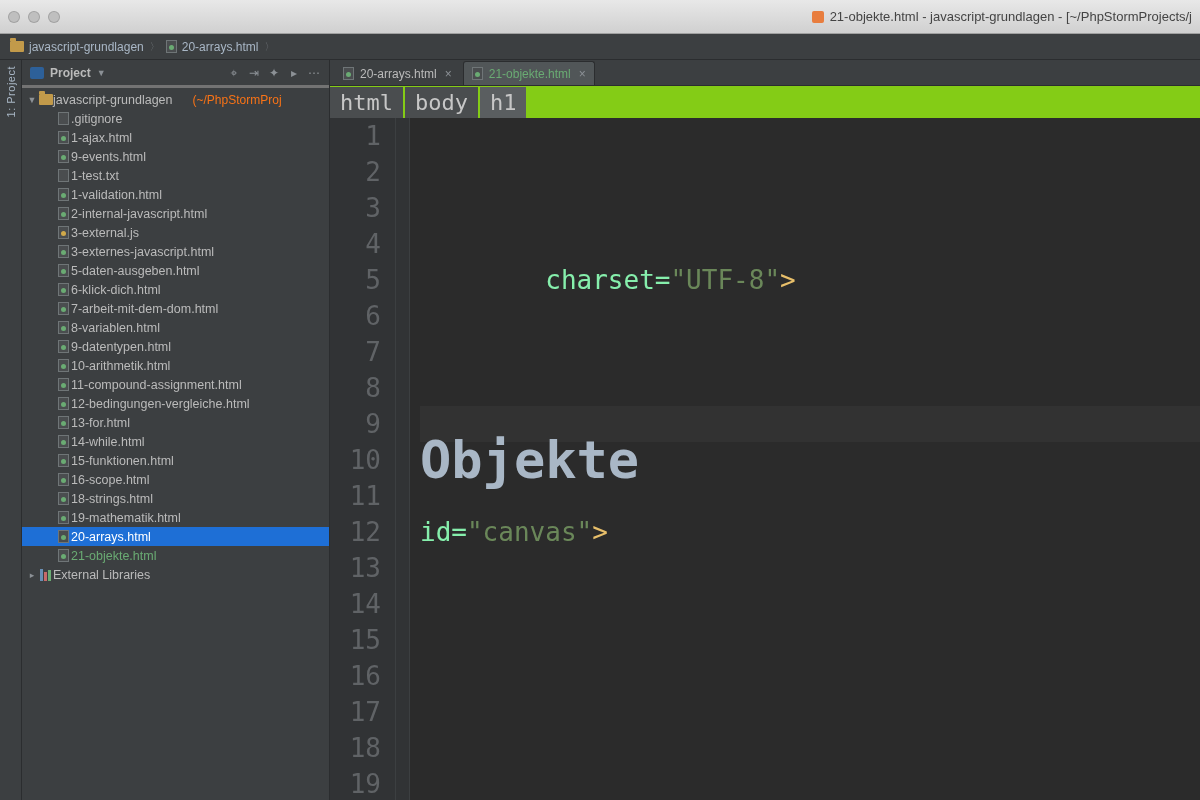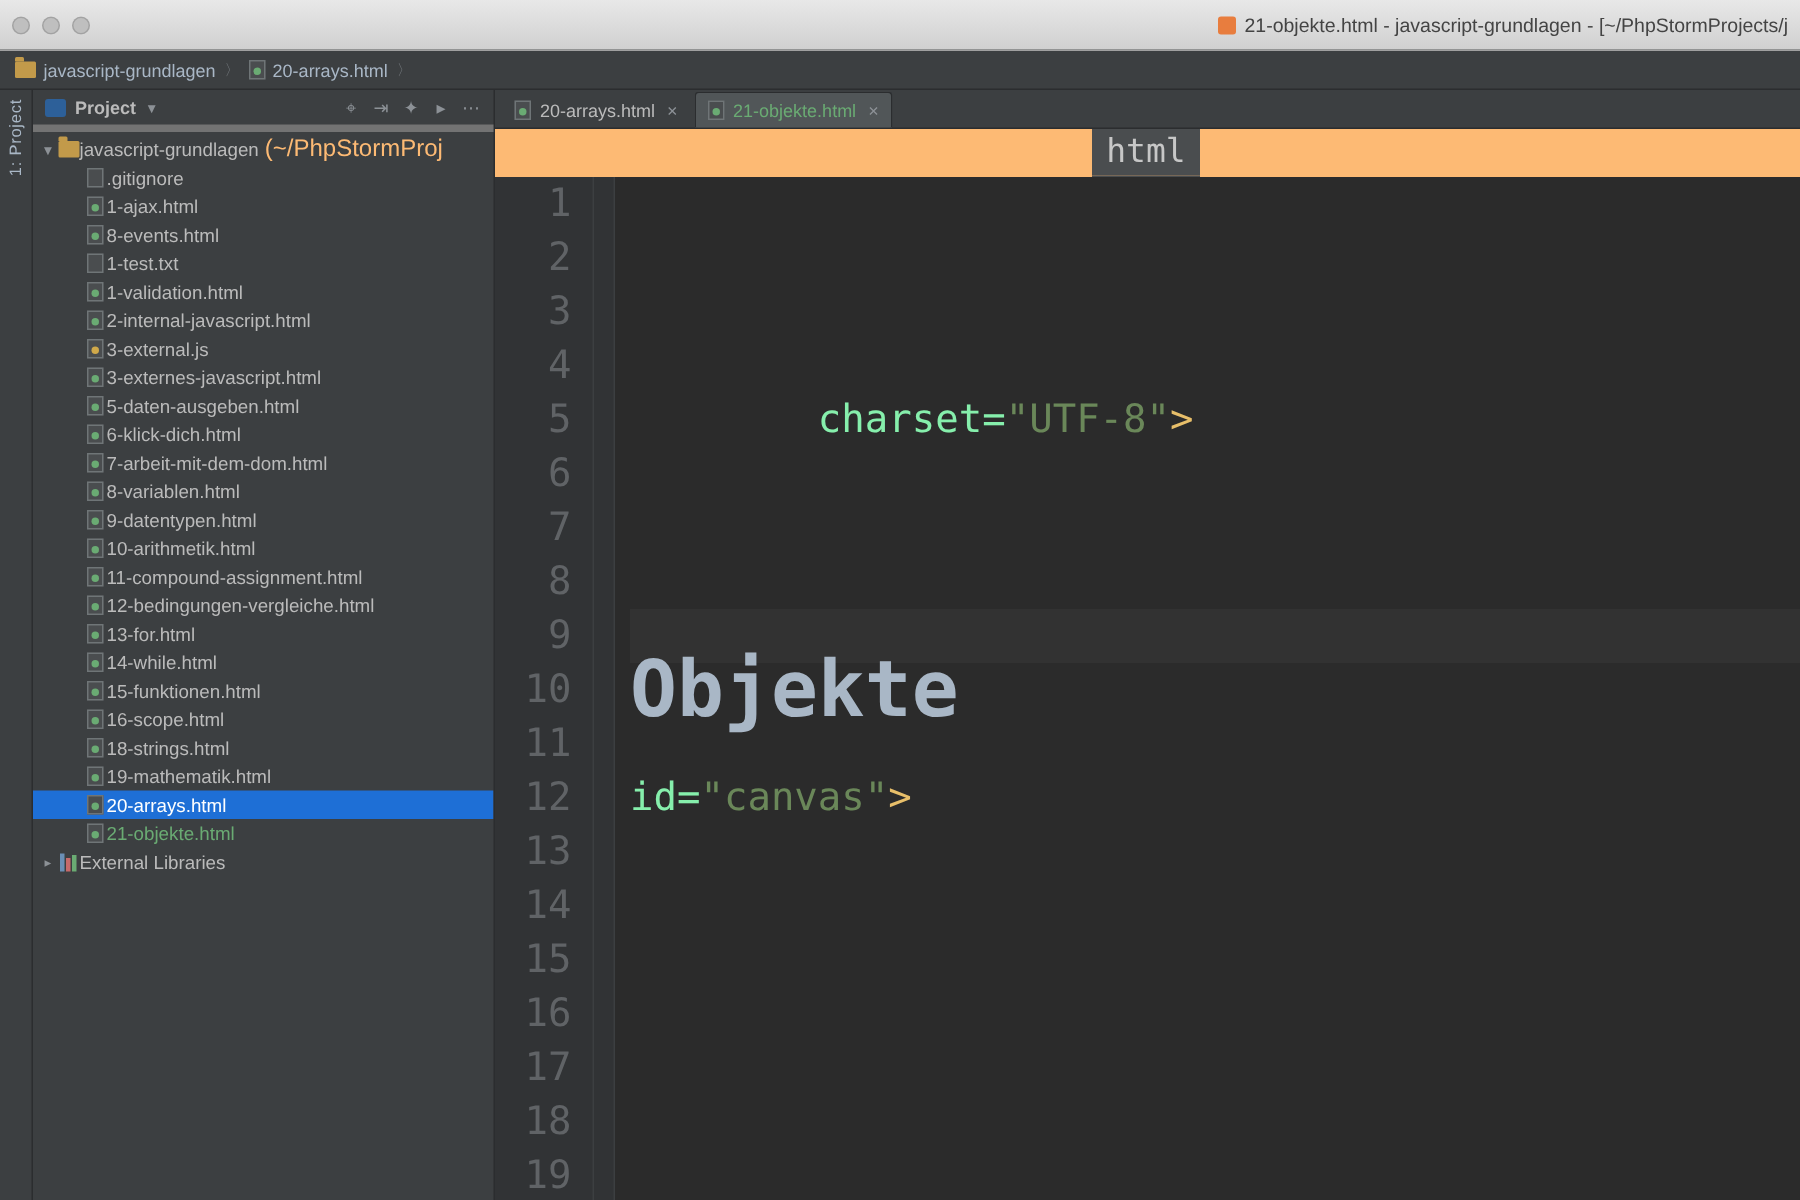--- a/index.html
+++ b/index.html
@@ -19,53 +19,53 @@
   .folder-icon::before { content:""; position:absolute; top:-3px; left:0; width:6px; height:3px; background:#c29a4a; border-radius:1px 1px 0 0; }
   .file-icon { width:11px; height:13px; background:#4a4d4f; border:1px solid #6f7577; position:relative; }
   .file-icon.html::after { content:""; position:absolute; left:2px; top:4px; width:5px; height:5px; background:#6aab73; border-radius:50%; }
   .chev { color:#707579; font-size:10px; }
   
   .main { flex:1; display:flex; min-height:0; }
   .left-tool-strip { width:22px; background:#3c3f41; border-right:1px solid #2b2d2f; display:flex; flex-direction:column; align-items:center; padding-top:6px; gap:10px; }
   .left-tool-strip .rot { writing-mode:vertical-rl; transform:rotate(180deg); font-size:11px; color:#a9b7c6; letter-spacing:.5px; }
   
   .sidebar { width:308px; background:#3c3f41; border-right:1px solid #2b2d2f; display:flex; flex-direction:column; font-size:13px; }
-  .side-header { height:28px; display:flex; align-items:center; padding:0 8px; border-bottom:5px solid #737373; gap:6px; }
+  .side-header { height:28px; display:flex; align-items:center; padding:0 8px; border-bottom:3px solid #737373; gap:6px; }
   .side-header .proj-ico { width:14px; height:12px; background:#2d6099; border-radius:2px; position:relative; }
   .side-header .label { color:#bbbbbb; font-weight:bold; font-size:12px; }
   .side-header .dd { color:#8c9196; font-size:9px; }
   .side-header .spacer { flex:1; }
   .side-header .toolico { width:14px; height:14px; display:flex; align-items:center; justify-content:center; color:#8c9196; font-size:12px; cursor:pointer; }
   .tree { flex:1; overflow:auto; padding-top:2px; }
   .tree-row { height:19px; display:flex; align-items:center; padding-left:4px; white-space:nowrap; cursor:default; }
   .tree-row .arrow { width:12px; color:#8c9196; font-size:9px; text-align:center; }
   .tree-row .ico { width:15px; display:flex; align-items:center; justify-content:center; }
   .tree-row .t { color:#bbbbbb; font-size:12.5px; }
-  .tree-row .hint { color:#fdba74; font-size:16px; margin-left:4px; }
+  .tree-row .hint { color:#f97316; font-size:12px; margin-left:20px; }
   .depth1 { padding-left:4px; }
   .depth2 { padding-left:22px; }
   .tree-row.selected { background:#1e6fd6; }
   .tree-row.selected .t { color:#fff; }
   .tree-row.active .t { color:#6aab73; }
   .txt-icon { width:11px; height:13px; background:#4a4d4f; border:1px solid #6f7577; }
   .js-icon { width:11px; height:13px; background:#4a4d4f; border:1px solid #6f7577; position:relative; }
   .js-icon::after { content:""; position:absolute; left:2px; top:4px; width:5px; height:5px; background:#d0a94a; border-radius:50%; }
   .lib-ico { width:12px; height:12px; display:flex; gap:1px; }
   .lib-ico span { width:3px; }
   .lib-ico span:nth-child(1){background:#6a8fb5;height:12px;}
   .lib-ico span:nth-child(2){background:#c76a6a;height:9px;margin-top:3px;}
   .lib-ico span:nth-child(3){background:#6aab73;height:11px;margin-top:1px;}
   
   .editor-area { flex:1; display:flex; flex-direction:column; min-width:0; background:#2b2b2b; }
   .tabs { height:26px; display:flex; align-items:flex-end; background:#3c3f41; border-bottom:1px solid #2b2d2f; padding-left:4px; }
   .tab { height:24px; padding:0 8px; display:flex; align-items:center; gap:6px; font-size:12px; color:#bbbbbb; border:1px solid transparent; border-bottom:none; margin-right:2px; cursor:pointer; }
   .tab.active { background:#515658; border-color:#2b2d2f; color:#bbbbbb; border-top-left-radius:3px; border-top-right-radius:3px; }
   .tab .x { color:#8c9196; font-size:12px; margin-left:2px; }
   .tab .fname.green { color:#6aab73; }
-  .dom-breadcrumb { height:32px; display:flex; align-items:center; background:#fdba74;flex-direction:column; }
+  .dom-breadcrumb { height:32px; display:flex; align-items:center; background:#84cc16; }
   .dom-breadcrumb .domtok { padding:3px 10px; font-size:22px; font-family:Menlo,Consolas,monospace; color:#c7c7c7; background:#4a4d4f; margin-right:2px; }
   .dom-breadcrumb .domtok.last { background:#5a5e60; }
   .code-wrap { flex:1; display:flex; font-family:Menlo,Consolas,monospace; font-size:26px; line-height:36px; background:#2b2b2b; overflow:hidden; }
   .gutter { width:66px; text-align:right; padding-right:14px; color:#606366; user-select:none; background:#313335; border-right:1px solid #3c3f41; }
   .code { flex:1; padding-left:10px; white-space:pre; color:#a9b7c6; }
   .code .row { height:36px; }
   .tag   { color:#e8bf6a; }
   .attr  { color:#86efac; }
   .val   { color:#6a8759; }
   .txt   { color:#a9b7c6; }
@@ -140,21 +140,21 @@
           <span class="ico">
             <span class="file-icon html"></span>
           </span>
           <span class="t">1-ajax.html</span>
         </div>
         <div class="tree-row depth2">
           <span class="arrow"></span>
           <span class="ico">
             <span class="file-icon html"></span>
           </span>
-          <span class="t">8-events.html</span>
+          <span class="t">9-events.html</span>
         </div>
         <div class="tree-row depth2">
           <span class="arrow"></span>
           <span class="ico">
             <span class="txt-icon"></span>
           </span>
           <span class="t">1-test.txt</span>
         </div>
         <div class="tree-row depth2">
           <span class="arrow"></span>

